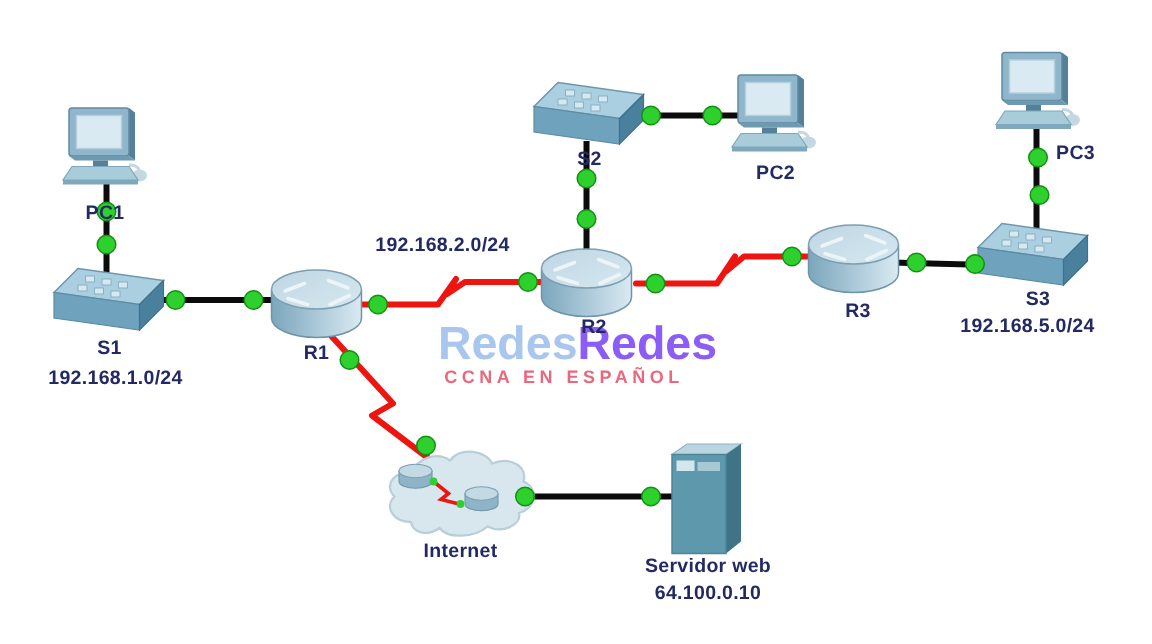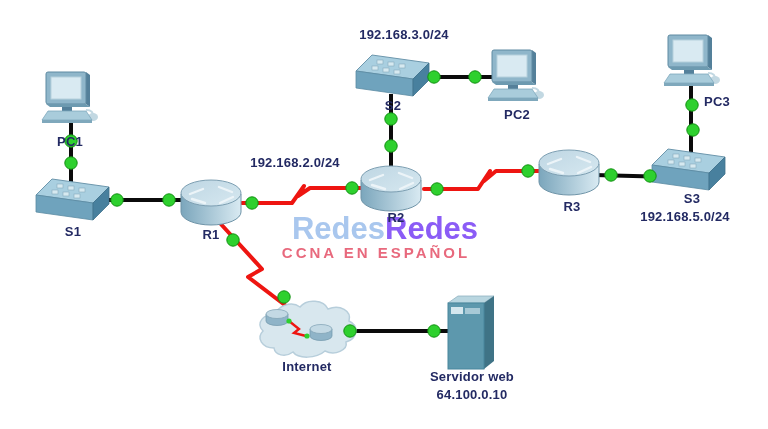--- a/index.html
+++ b/index.html
@@ -16,21 +16,21 @@
     white-space:nowrap;z-index:5;letter-spacing:0.2px;
   }
   .wm-title{
     position:absolute;left:385px;top:213px;transform:translateX(-50%);
     font-size:31px;font-weight:bold;white-space:nowrap;z-index:4;line-height:1;
   }
   .wm-title .p1{color:#a9c7ee;}
   .wm-title .p2{color:#8b5cf6;}
   .wm-sub{
     position:absolute;left:376px;top:244px;transform:translateX(-50%);
-    font-size:15px;font-weight:bold;color:#e8697d;letter-spacing:3px;
+    font-size:12px;font-weight:bold;color:#e8697d;letter-spacing:3px;
     white-space:nowrap;z-index:4;
   }
 </style>
 </head>
 <body>
 
 <div class="canvas">
 
   <svg class="topo" width="768" height="429" viewBox="0 0 768 429" xmlns="http://www.w3.org/2000/svg">
     <defs>
@@ -153,25 +153,25 @@
       <use href="#dot" x="350" y="331"></use>
         <use href="#dot" x="434" y="331"></use>
     </g>
   </svg>
 
   <div class="wm-title"><span class="p1">Redes</span><span class="p2">Redes</span></div>
   <div class="wm-sub">CCNA EN ESPAÑOL</div>
 
   <div class="lbl" style="left:70px;top:134px;">PC1</div>
   <div class="lbl" style="left:73px;top:224px;text-align:center;">S1</div>
+  <div class="lbl" style="left:77px;top:244px;">192.168.1.0/24</div>
   <div class="lbl" style="left:211px;top:227px;">R1</div>
   <div class="lbl" style="left:295px;top:155px;">192.168.2.0/24</div>
   <div class="lbl" style="left:396px;top:210px;">R2</div>
   <div class="lbl" style="left:393px;top:98px;">S2</div>
-  <div class="lbl" style="left:404px;top:27px;">192.168.3.0/24</div>
   <div class="lbl" style="left:517px;top:107px;">PC2</div>
   <div class="lbl" style="left:572px;top:199px;">R3</div>
   <div class="lbl" style="left:692px;top:191px;">S3</div>
   <div class="lbl" style="left:685px;top:209px;">192.168.5.0/24</div>
   <div class="lbl" style="left:695px;top:94px;margin-left:22px;">PC3</div>
   <div class="lbl" style="left:307px;top:359px;">Internet</div>
   <div class="lbl" style="left:472px;top:369px;">Servidor web</div>
   <div class="lbl" style="left:472px;top:387px;">64.100.0.10</div>
 
 </div>

